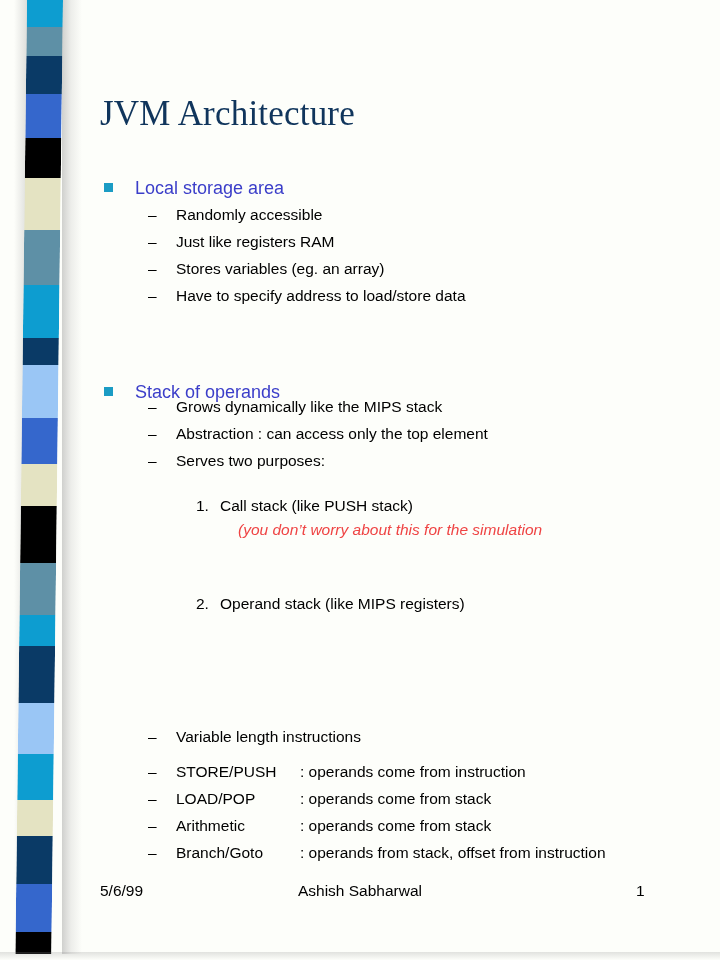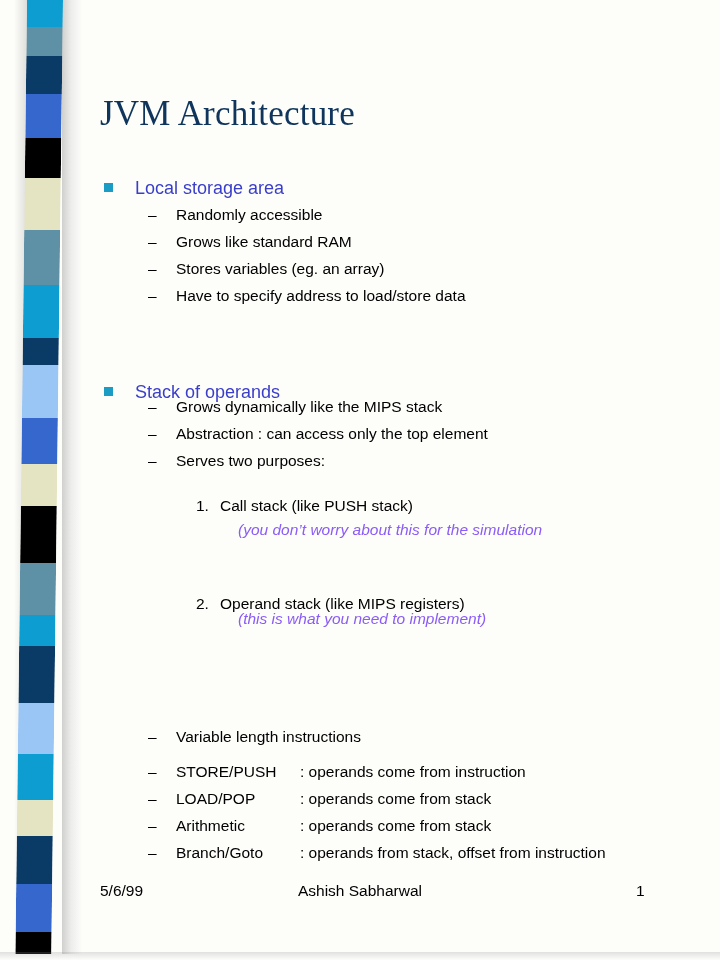--- a/index.html
+++ b/index.html
@@ -133,21 +133,21 @@
     white-space: nowrap;
   }
   .num .n {
     display: inline-block;
     width: 24px;
   }
   .ital {
     position: absolute;
     left: 238px;
     width: 480px;
-    color: #8b5cf6;
+    color: #ef4444;
     font-size: 15.5px;
     line-height: 19px;
     font-style: italic;
     white-space: nowrap;
   }
   
   .oprow {
     position: absolute;
     left: 148px;
     width: 580px;
@@ -239,21 +239,21 @@
 
   <div id="content">
 
     <div class="l1" style="top: 177px; color: rgb(59, 62, 201);">
       <span class="sq" style="background: rgb(27, 156, 196);"></span><span>Local storage area</span>
     </div>
     <div class="l2" style="top:205px">
       <span class="dash">–</span><span>Randomly accessible</span>
     </div>
     <div class="l2" style="top:232px">
-      <span class="dash">–</span><span>Grows like standard RAM</span>
+      <span class="dash">–</span><span>Just like registers RAM</span>
     </div>
     <div class="l2" style="top:259px">
       <span class="dash">–</span><span>Stores variables (eg. an array)</span>
     </div>
     <div class="l2" style="top:286px">
       <span class="dash">–</span><span>Have to specify address to load/store data</span>
     </div>
 
     <div class="l1" style="top: 369px; color: rgb(59, 62, 201); margin-top: 12px;">
       <span class="sq" style="background: rgb(27, 156, 196);"></span><span>Stack of operands</span>
@@ -269,21 +269,20 @@
     </div>
 
     <div class="num" style="top:496px">
       <span class="n">1.</span><span>Call stack (like PUSH stack)</span>
     </div>
     <div class="ital" style="top:520px">(you don’t worry about this for the simulation</div>
 
     <div class="num" style="top:594px">
       <span class="n">2.</span><span>Operand stack (like MIPS registers)</span>
     </div>
-    <div class="ital" style="top:609px">(this is what you need to implement)</div>
 
     <div class="l2" style="top:727px">
       <span class="dash">–</span><span>Variable length instructions</span>
     </div>
 
     <div class="oprow" style="top:754px">
       <span class="dash">–</span><span class="opname">STORE/PUSH</span><span>: operands come from instruction</span>
     </div>
     <div class="oprow" style="top:781px">
       <span class="dash">–</span><span class="opname">LOAD/POP</span><span>: operands come from stack</span>

